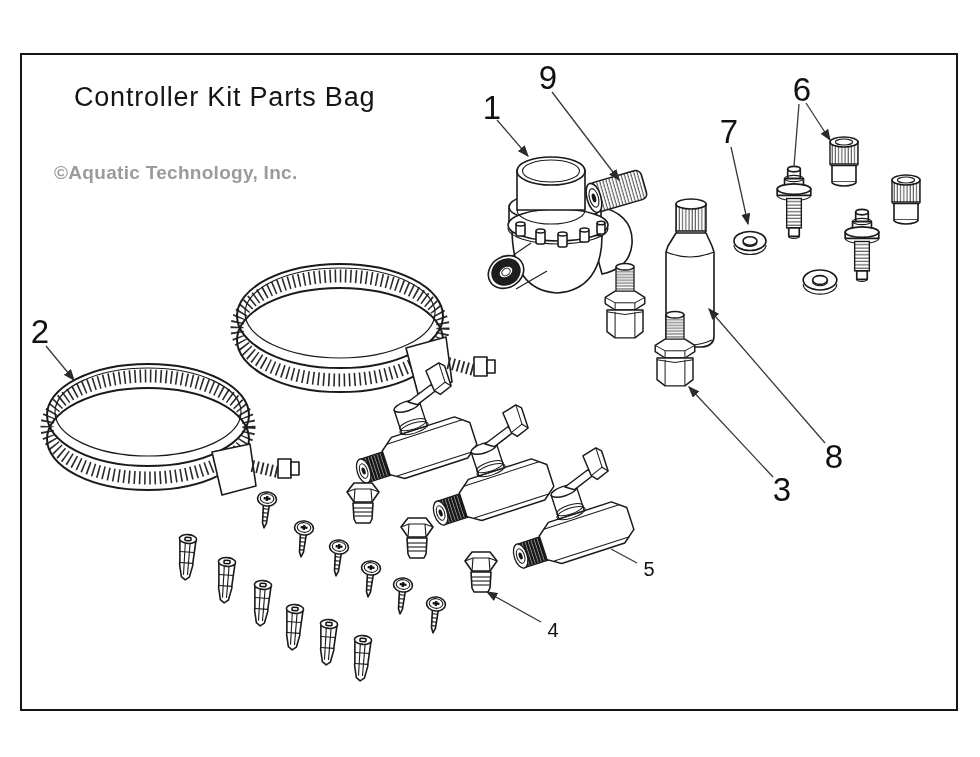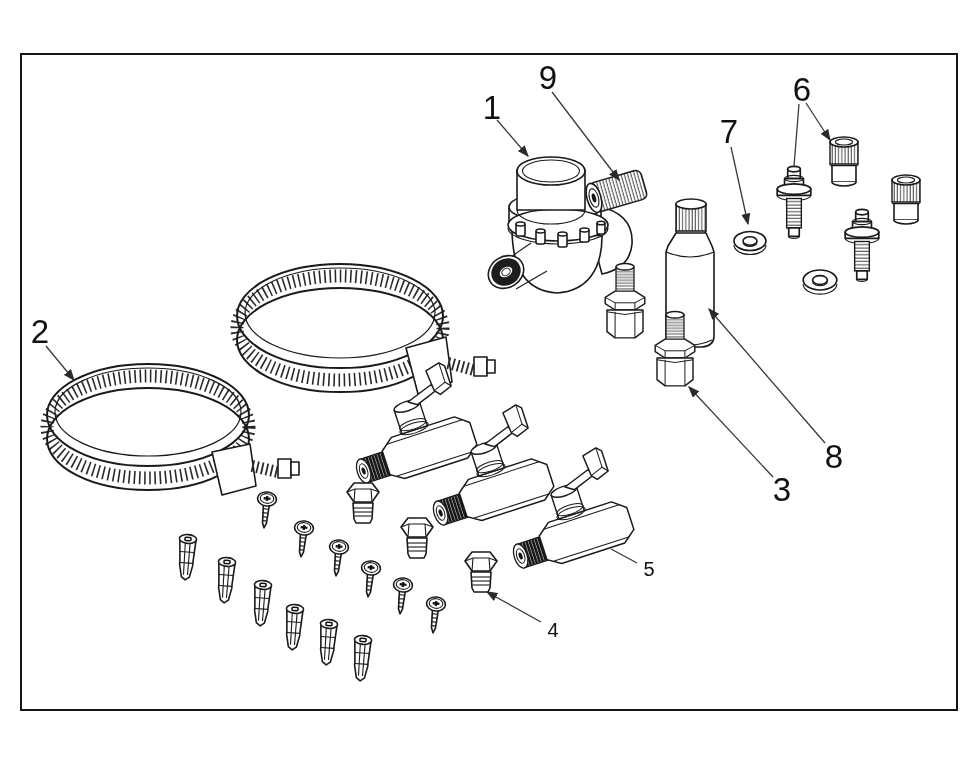--- a/index.html
+++ b/index.html
@@ -19,20 +19,22 @@
            font-weight:400;}
   .callout.small{font-size:20px;}
   .leader{stroke:#3a3a3a;stroke-width:1.3;fill:none;}
   .tickband{fill:none;stroke:#2a2a2a;}
 </style>
 </head>
 <body>
 
 <div id="page" style="background: rgb(255, 255, 255);">
   <div id="frame"></div>
+  <div id="title">Controller Kit Parts Bag</div>
+  <div id="watermark" style="color: rgb(155, 155, 155);">©Aquatic Technology, Inc.</div>
 
   <svg width="980" height="757" viewBox="0 0 980 757">
     <defs>
       <marker id="arrow" markerWidth="9" markerHeight="7" refX="8" refY="3.5" orient="auto">
         <path d="M0,0 L9,3.5 L0,7 Z" fill="#2a2a2a"></path>
       </marker>
       <pattern id="hatchH" patternUnits="userSpaceOnUse" width="4" height="3.2">
         <rect width="4" height="3.2" fill="#ffffff"></rect>
         <line x1="0" y1="1" x2="4" y2="1" stroke="#333" stroke-width="0.9"></line>
       </pattern>

